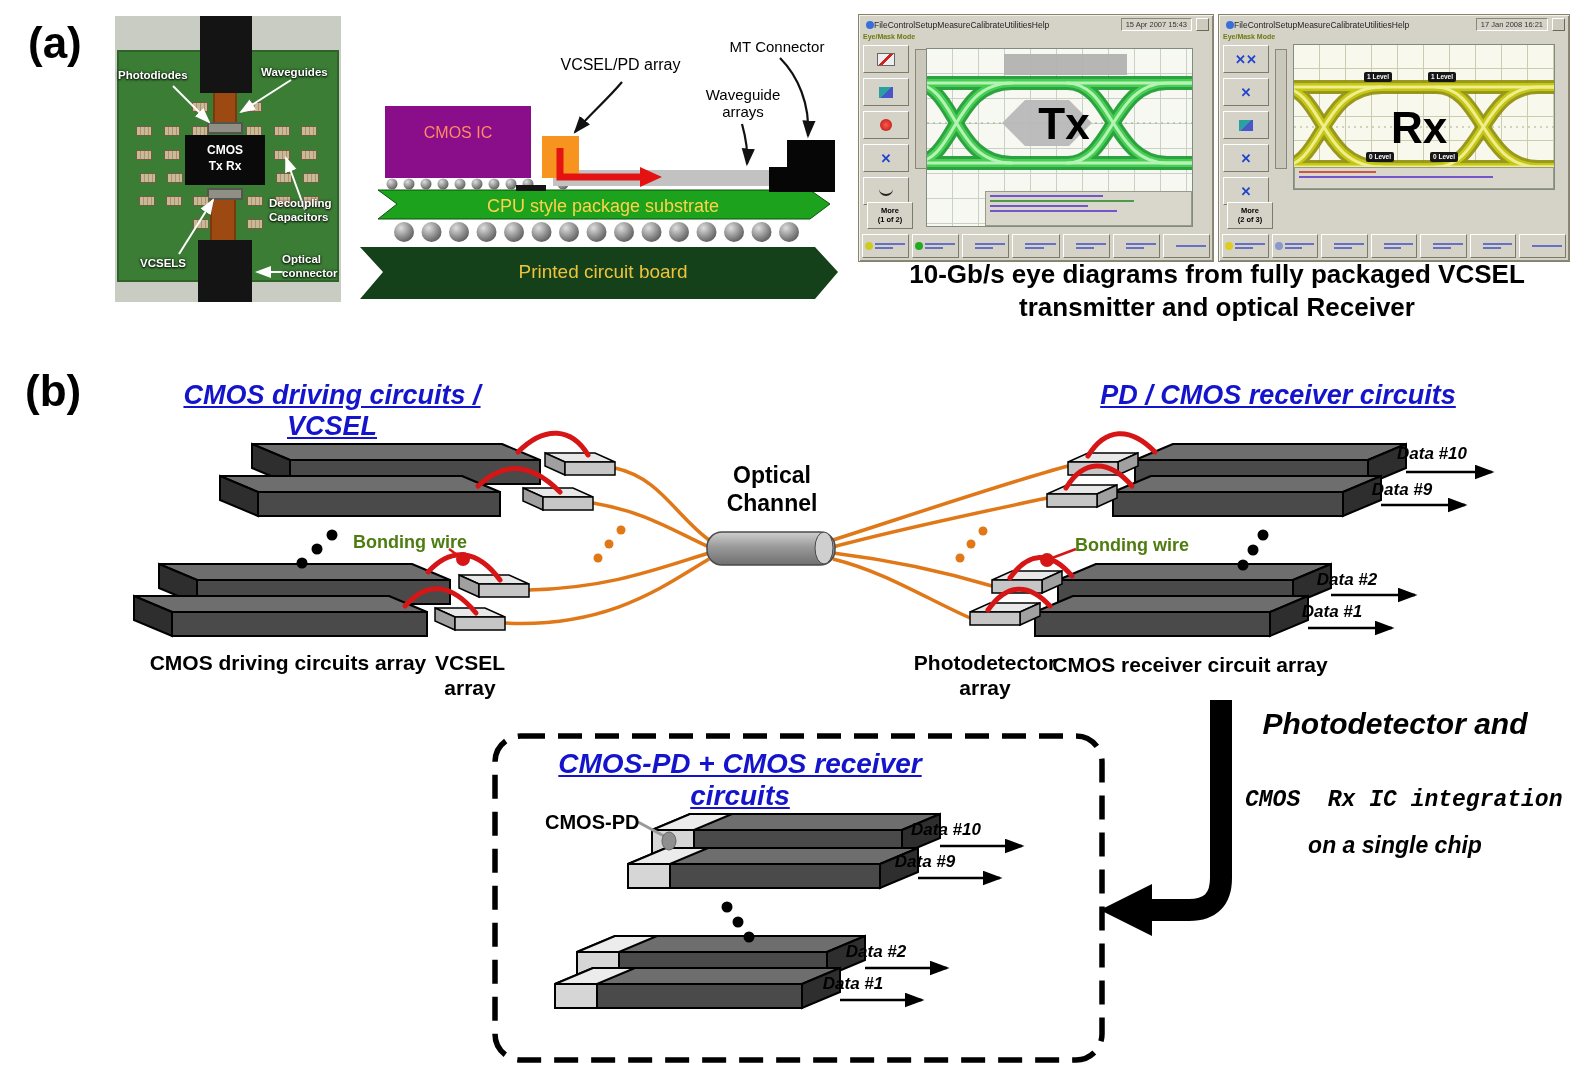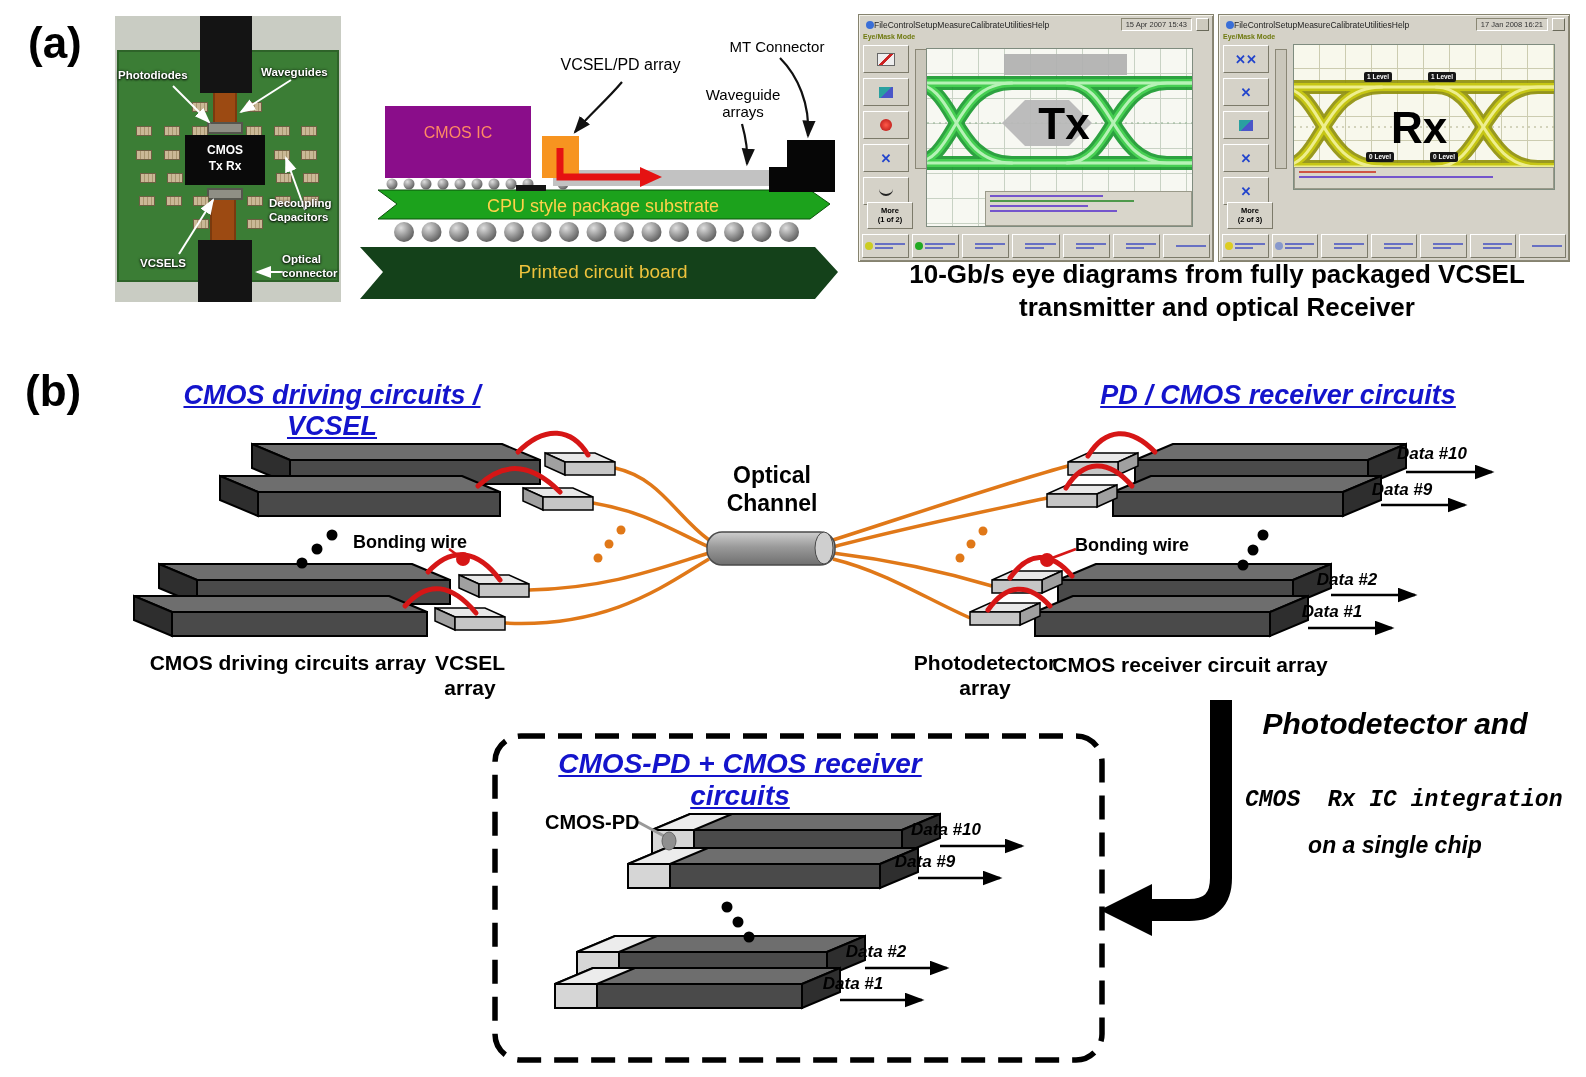--- a/index.html
+++ b/index.html
@@ -4,21 +4,21 @@
 <style>
   html,body{margin:0;padding:0;background:#fff;}
   #stage{position:relative;width:1586px;height:1077px;background:#fff;overflow:hidden;
          font-family:"Liberation Sans",sans-serif;color:#000;}
   .abs{position:absolute;}
   .b{font-weight:bold;}
   .i{font-style:italic;}
   .ctr{text-align:center;}
   .pre{white-space:pre;font-family:Liberation Mono, monospace;}
   .blue-head{color:#1414cc;font-weight:bold;font-style:italic;text-decoration:underline;}
-  .red-lab{color:#000000;}
+  .red-lab{color:#4d7c0f;}
   .tag{font-size:44px;font-weight:bold;}
   svg{position:absolute;left:0;top:0;overflow:visible;}
 
   
   #photo{left:115px;top:16px;width:226px;height:286px;background:#c9ccc3;}
   #board{position:absolute;left:2px;top:34px;width:222px;height:232px;background:#3b7d35;
          box-shadow:inset 0 0 0 2px #2e6329;}
   .conn{position:absolute;background:#141414;}
   .flex{position:absolute;background:#9c4a12;box-shadow:inset 0 0 0 2px #7a3a0e;}
   .oe-chip{position:absolute;background:#8f8f85;box-shadow:inset 0 0 0 2px #55554d;}

